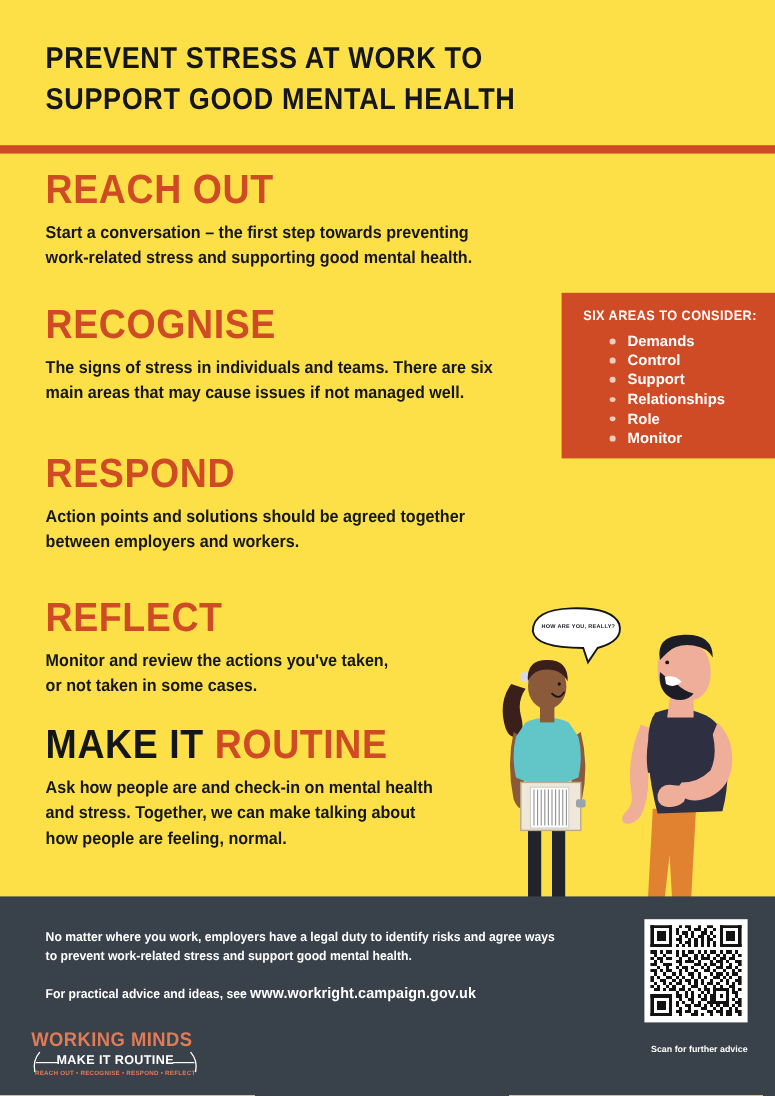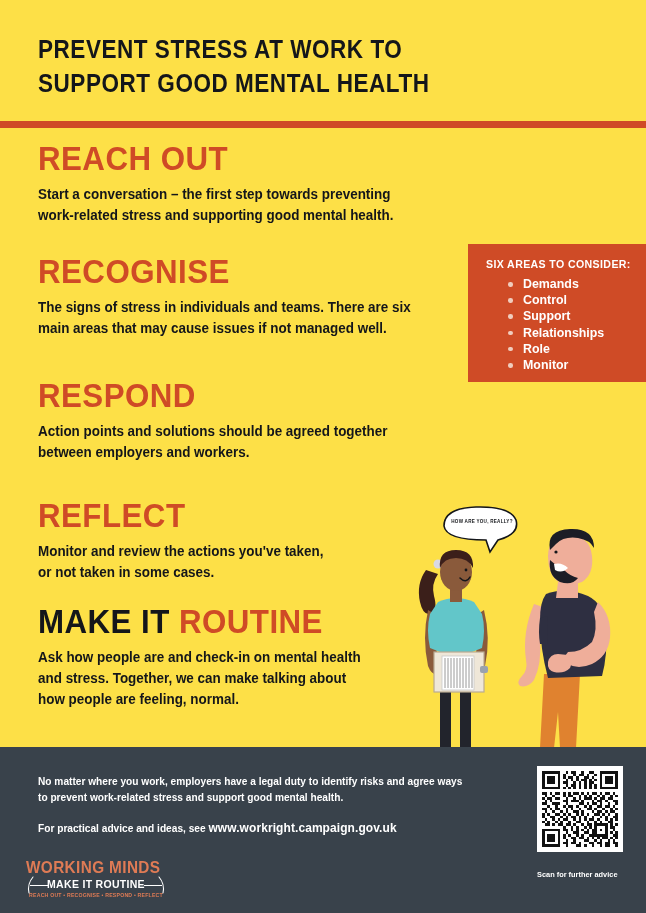--- a/index.html
+++ b/index.html
@@ -259,21 +259,21 @@
     background: #ffffff;
     padding: 5px;
     box-sizing: border-box;
   }
   .qr-caption {
     margin-top: 18px;
     font-family: "Liberation Sans Narrow", "Liberation Sans", sans-serif;
     font-weight: bold;
     font-size: 7.4px;
     color: #ffffff;
-    text-align: left;
+    text-align: right;
     white-space: nowrap;
   }
 </style>
 </head>
 <body>
 
 <div id="poster">
 
   <div class="title-block">
     <div class="title-line">PREVENT STRESS AT WORK TO</div>

